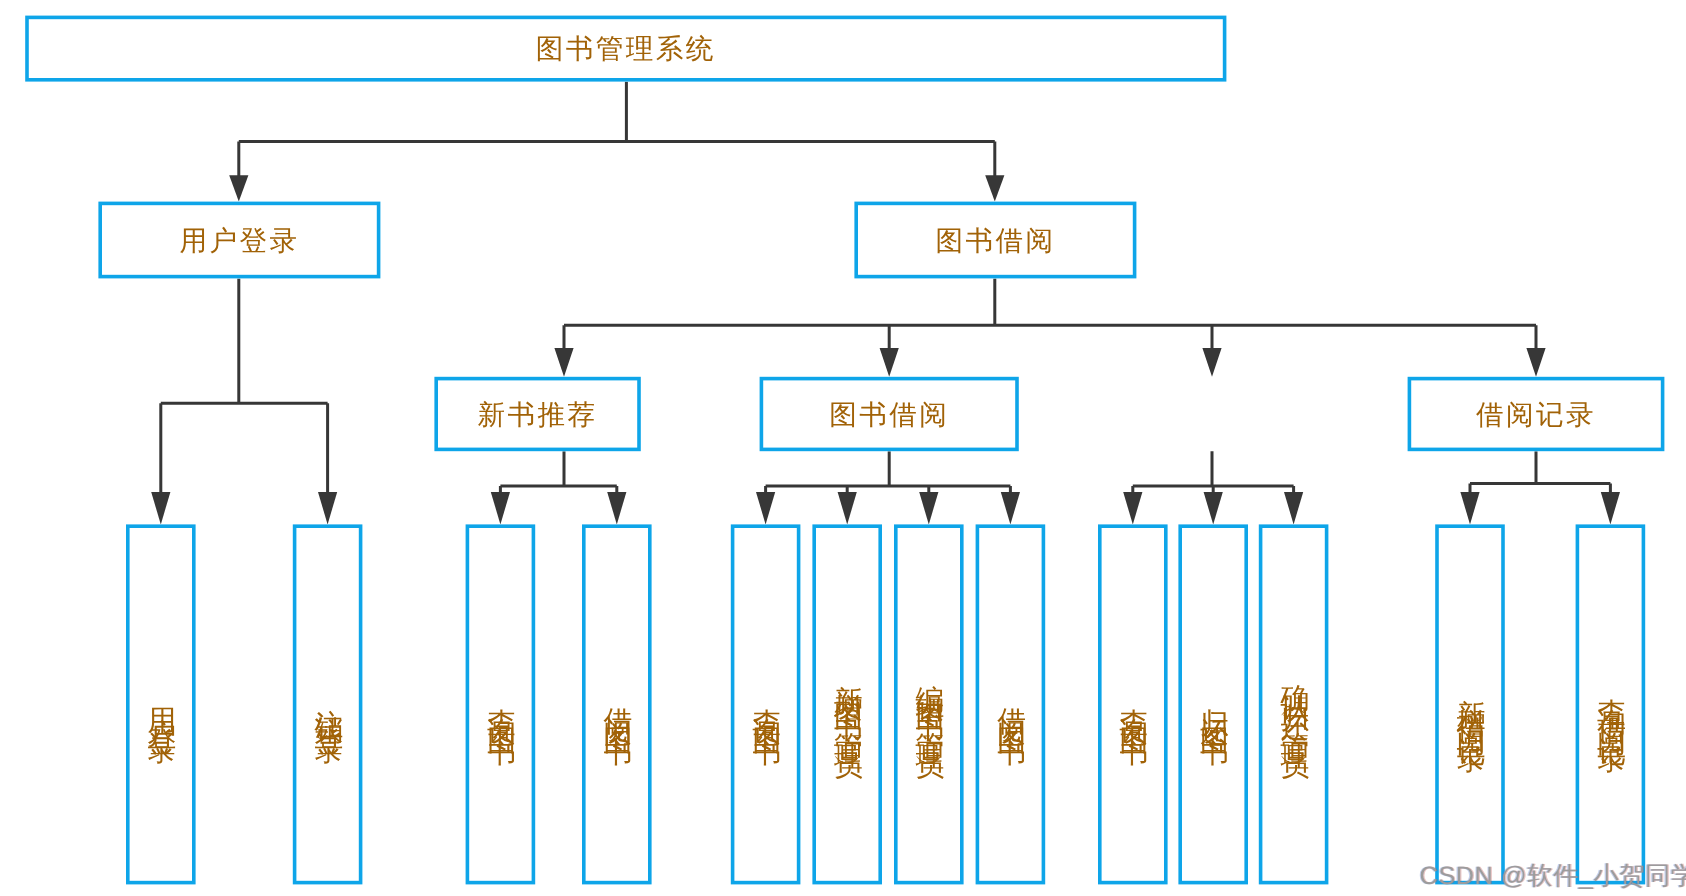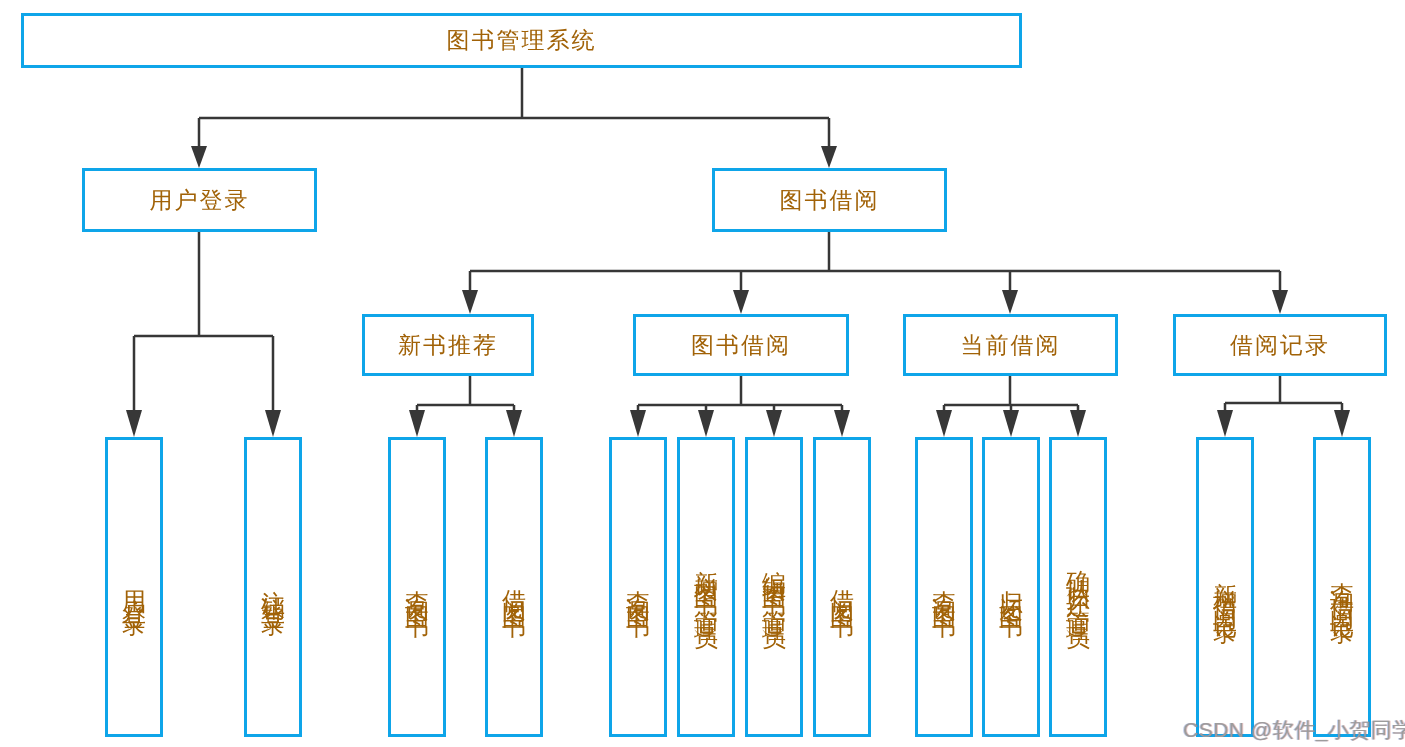--- a/index.html
+++ b/index.html
@@ -89,21 +89,20 @@
     </g>
   </svg>
 
   <div class="node hnode" style="left:21px; top:13px; width:1001px; height:55px;">图书管理系统</div>
 
   <div class="node hnode" style="left:82px; top:168px; width:235px; height:64px;">用户登录</div>
   <div class="node hnode" style="left:712px; top:168px; width:235px; height:64px;">图书借阅</div>
 
   <div class="node hnode" style="left:362px; top:314px; width:172px; height:62px;">新书推荐</div>
   <div class="node hnode" style="left:633px; top:314px; width:216px; height:62px;">图书借阅</div>
-  <div class="node hnode" style="left:903px; top:314px; width:215px; height:62px;">当前借阅</div>
   <div class="node hnode" style="left:1173px; top:314px; width:214px; height:62px;">借阅记录</div>
 
   <div class="node vnode" style="left:105px;">用户登录</div>
   <div class="node vnode" style="left:244px;">注销登录</div>
 
   <div class="node vnode" style="left:388px;">查询图书</div>
   <div class="node vnode" style="left:485px;">借阅图书</div>
 
   <div class="node vnode" style="left:609px;">查询图书</div>
   <div class="node vnode" style="left:677px;">新增图书（管理员）</div>

